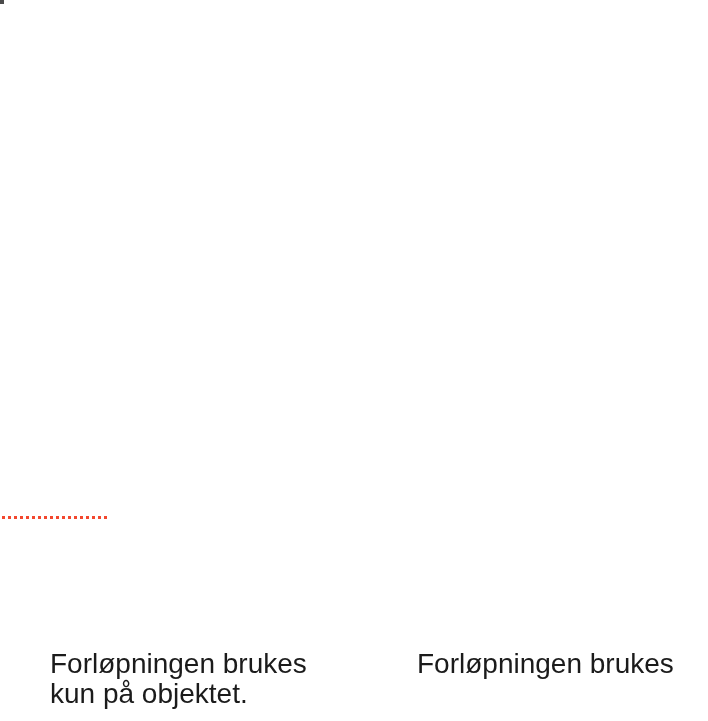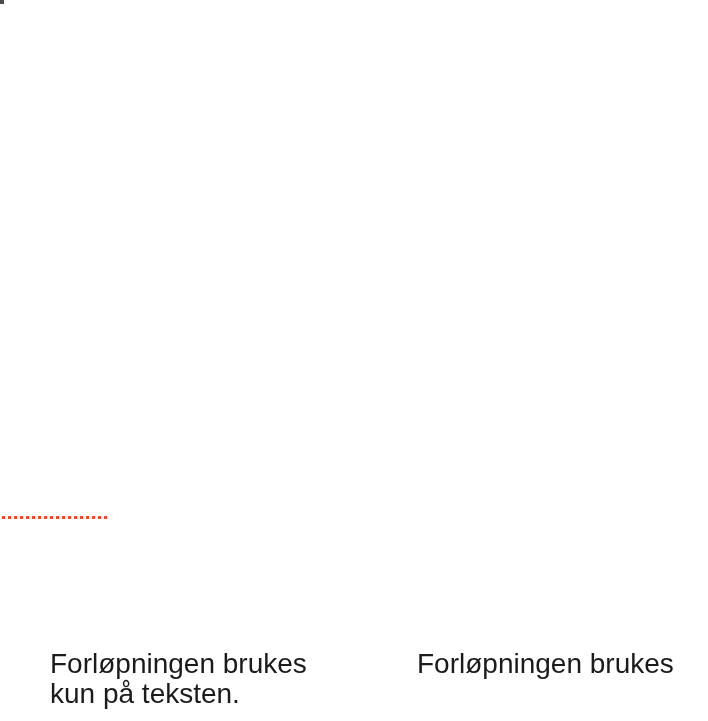--- a/index.html
+++ b/index.html
@@ -87,21 +87,21 @@
         <span>Lorem</span><br>
         <span>ipsum dolor</span><br>
         <span>sit </span><span class="misspelled">amet</span>
       </div>
     </div>
 
     <div class="callout-line callout-left"></div>
 
     <div class="caption caption-left">
       <span>Forløpningen brukes</span><br>
-      <span>kun på teksten.</span>
+      <span>kun på objektet.</span>
     </div>
   </div>
 
   <div>
     <div class="gradient-bar bar-right" style="background-image: linear-gradient(rgb(34, 168, 243), rgb(125, 85, 232), rgb(239, 44, 221));"></div>
 
     <div class="frame frame-right">
       <div class="lorem" style="background-image: linear-gradient(rgb(88, 100, 238), rgb(110, 83, 230), rgb(154, 64, 217));">
         <span>Lorem</span><br>
         <span>ipsum dolor</span><br>

